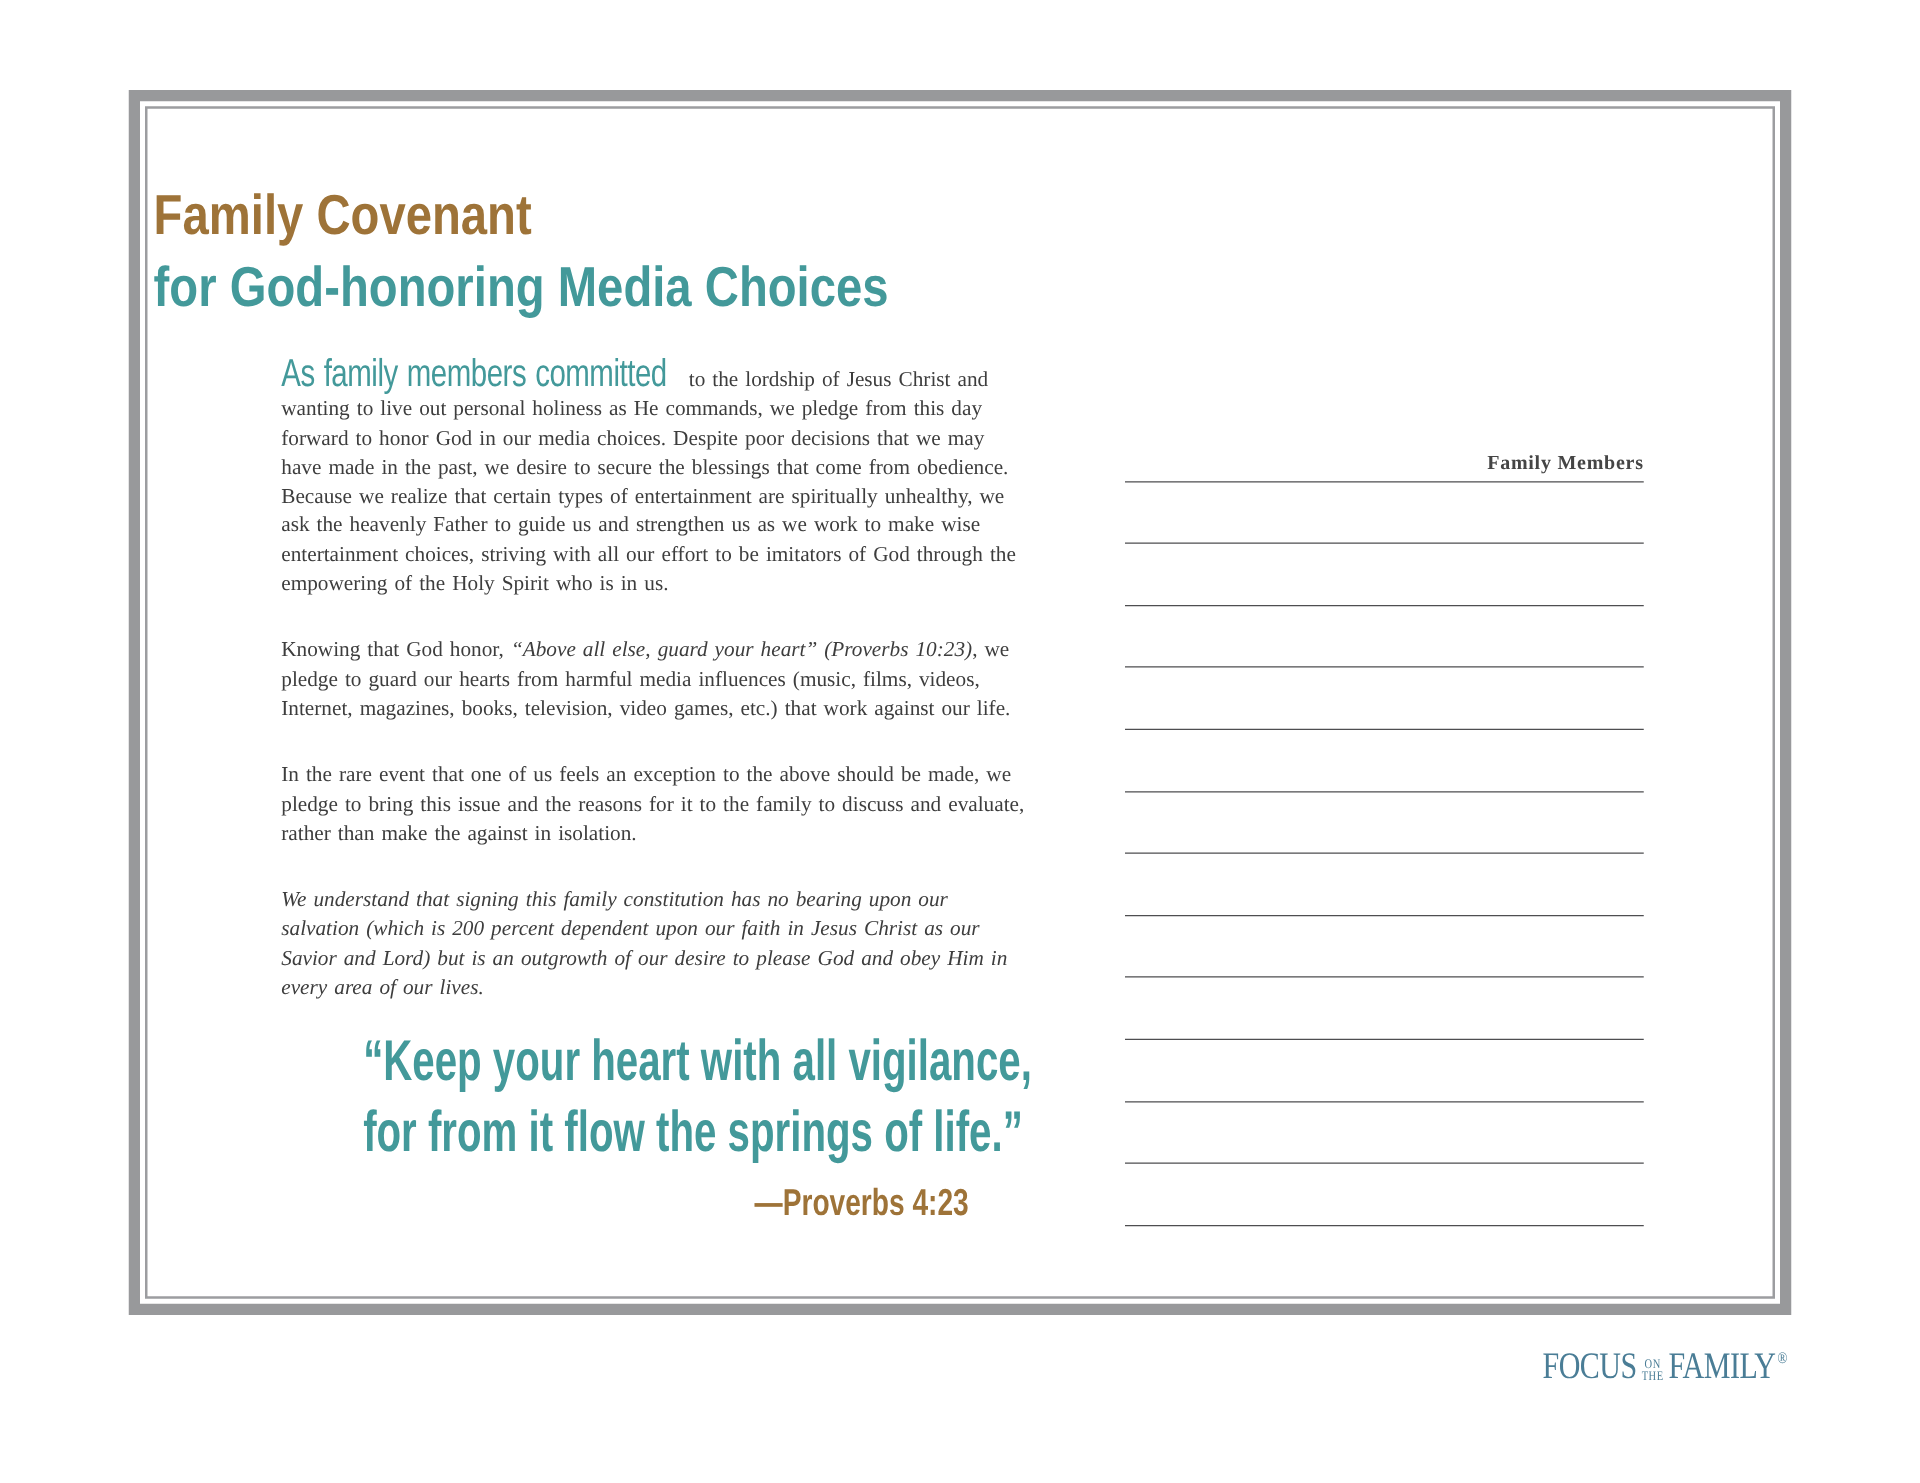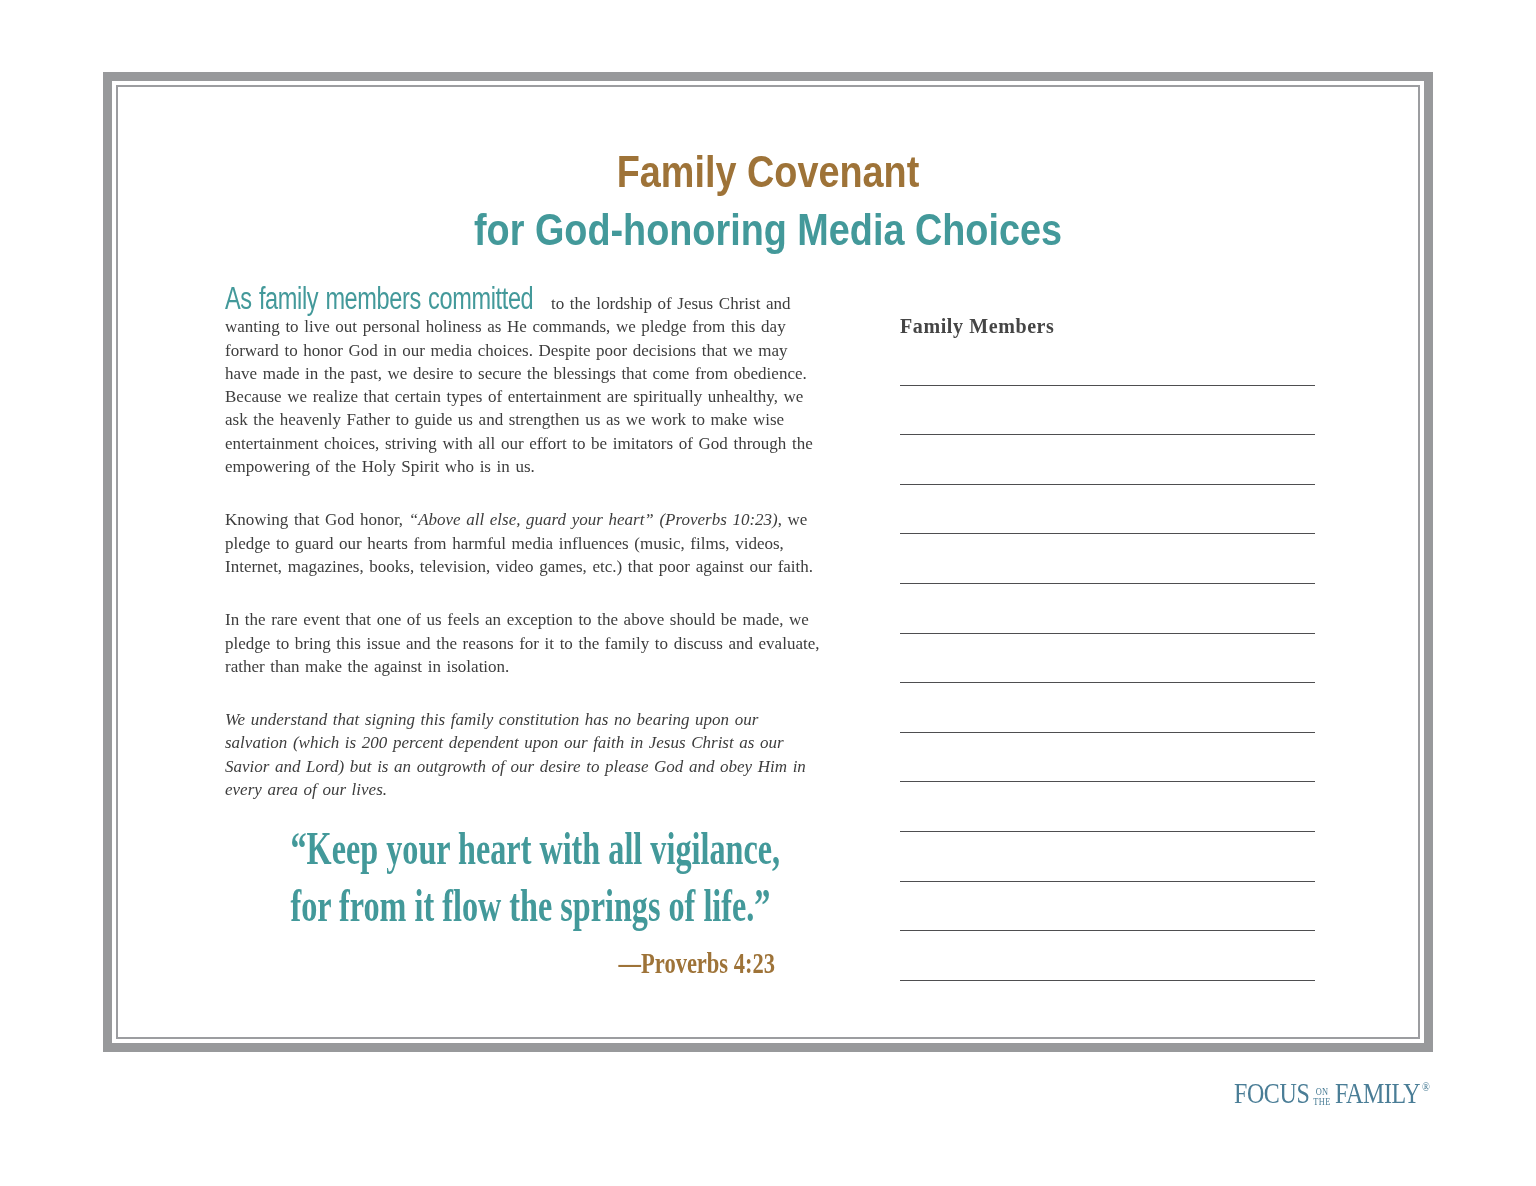--- a/index.html
+++ b/index.html
@@ -11,50 +11,51 @@
   .frame {
     position:absolute; left:103px; top:72px; width:1330px; height:980px;
     border:9px solid #98999b; box-sizing:border-box;
   }
   .frame-inner {
     position:absolute; inset:4px; border:2px solid #9c9da0;
   }
   
   .title {
     position:absolute; top:143px; left:0; width:100%; margin:0;
-    text-align:center; font-family:"Liberation Sans", sans-serif; font-weight:700;
+    font-family:"Liberation Sans", sans-serif; font-weight:700;
   }
   .title-line { display:block; font-size:45px; line-height:58px; transform:scaleX(.84); transform-origin:center; white-space:nowrap; }
   .title-line.brown { color:#9e7338; }
   .title-line.teal  { color:#43999a; }
   
   .left-col {
     position:absolute; left:225px; top:284px; width:600px;
     font-size:17px; line-height:23.3px; color:#3d3d3d; word-spacing:.08em;
   }
   .left-col p { margin:0 0 30px 0; }
   .lead {
     display:inline-block; font-family:"Liberation Sans", sans-serif; font-weight:400;
     color:#43999a; font-size:31px; line-height:30px; letter-spacing:-.5px;
     white-space:nowrap; width:322px; transform:scaleX(.76); transform-origin:left center;
     margin-right:4px; vertical-align:baseline;
   }
   .italic { font-style:italic; }
   
   .quote-block {
     position:absolute; left:205px; top:820px; width:570px;
-    font-family:Liberation Serif, serif; font-weight:700; text-align:center;
+    font-family:Liberation Sans, sans-serif; font-weight:700; text-align:center;
   }
   .quote-line { font-size:46px; line-height:57px; color:#43999a; white-space:nowrap; transform:scaleX(.70); transform-origin:center; }
   .quote-attr { margin-top:12px; font-size:30px; color:#9e7338; text-align:right; white-space:nowrap; transform:scaleX(.75); transform-origin:right center; }
   
   .right-col { position:absolute; left:900px; top:315px; width:415px; }
   .fm-heading {
-    text-align:left; font-weight:700; font-size:20px; letter-spacing:.6px; color:#454545;
+    text-align:right; font-weight:700; font-size:16px; letter-spacing:.6px; color:#454545;
     font-family:"Liberation Serif", serif;
+    margin-top:47px;
   }
   .sig-lines { position:absolute; top:21px; left:0; width:100%; }
   .sig-line { height:48.6px; border-bottom:1.5px solid #4e4e50; }
   
   .logo {
     position:absolute; top:1076px; right:106px;
     display:flex; align-items:baseline; color:#4a7d96;
     font-family:"Liberation Serif", serif;
     transform:scaleX(.80); transform-origin:right bottom; white-space:nowrap;
   }
@@ -75,21 +76,21 @@
     <div class="frame-inner"></div>
   </div>
 
   <h1 class="title">
     <span class="title-line brown">Family Covenant</span>
     <span class="title-line teal">for God-honoring Media Choices</span>
   </h1>
 
   <div class="left-col">
     <p><span class="lead">As family members committed</span><span>to the lordship of Jesus Christ and wanting to live out personal holiness as He commands, we pledge from this day forward to honor God in our media choices. Despite poor decisions that we may have made in the past, we desire to secure the blessings that come from obedience. Because we realize that certain types of entertainment are spiritually unhealthy, we ask the heavenly Father to guide us and strengthen us as we work to make wise entertainment choices, striving with all our effort to be imitators of God through the empowering of the Holy Spirit who is in us.</span></p>
-    <p><span>Knowing that God honor, </span><em>“Above all else, guard your heart” (Proverbs 10:23)</em><span>, we pledge to guard our hearts from harmful media influences (music, films, videos, Internet, magazines, books, television, video games, etc.) that poor against our faith.</span></p>
+    <p><span>Knowing that God honor, </span><em>“Above all else, guard your heart” (Proverbs 10:23)</em><span>, we pledge to guard our hearts from harmful media influences (music, films, videos, Internet, magazines, books, television, video games, etc.) that work against our life.</span></p>
     <p>In the rare event that one of us feels an exception to the above should be made, we pledge to bring this issue and the reasons for it to the family to discuss and evaluate, rather than make the against in isolation.</p>
     <p class="italic">We understand that signing this family constitution has no bearing upon our salvation (which is 200 percent dependent upon our faith in Jesus Christ as our Savior and Lord) but is an outgrowth of our desire to please God and obey Him in every area of our lives.</p>
   </div>
 
   <div class="quote-block">
     <div class="quote-line">“Keep your heart with all vigilance,</div>
     <div class="quote-line">for from it flow the springs of life.”</div>
     <div class="quote-attr">—Proverbs 4:23</div>
   </div>
 

